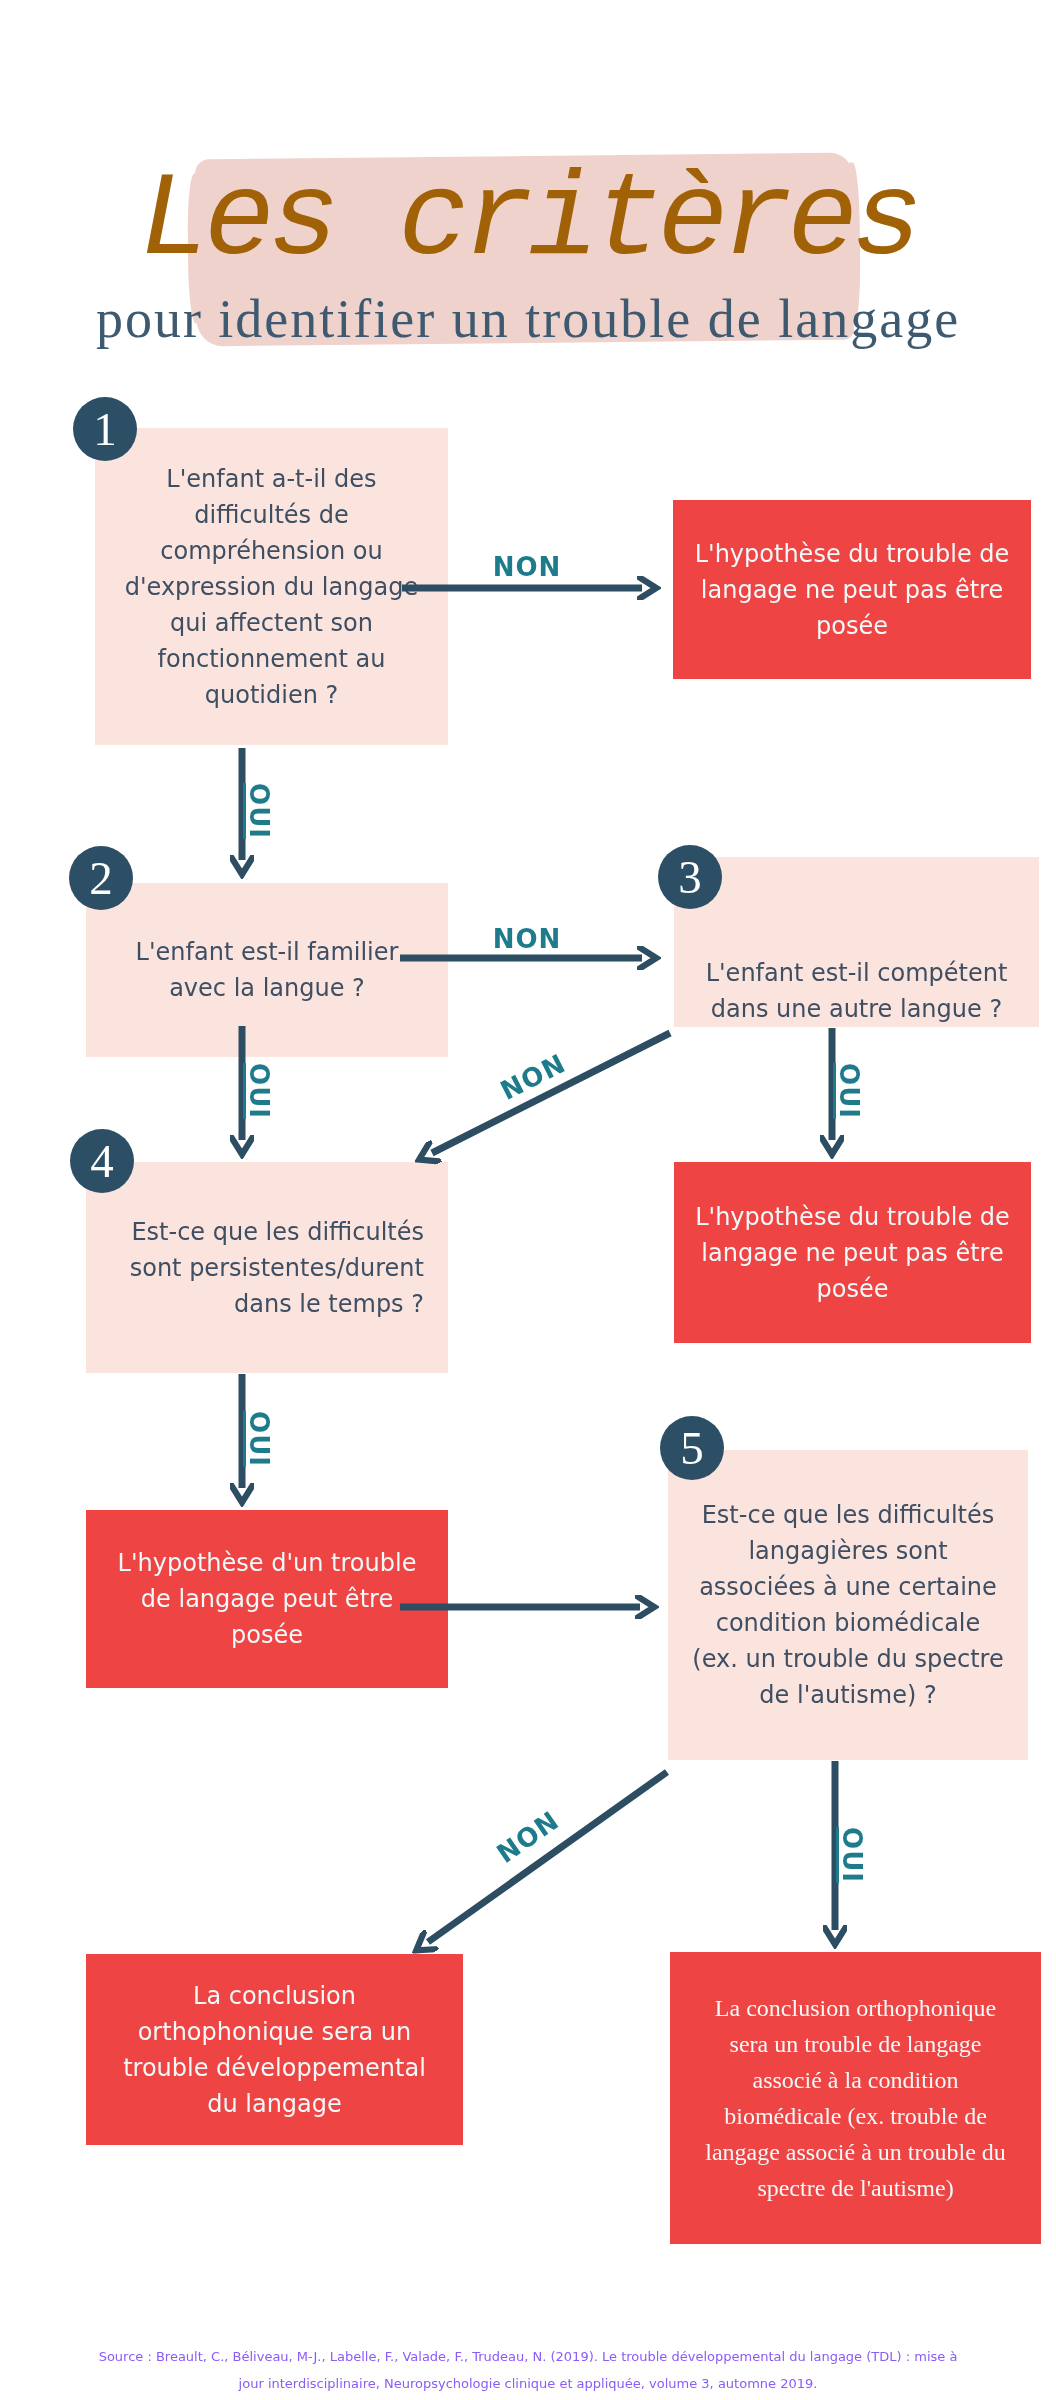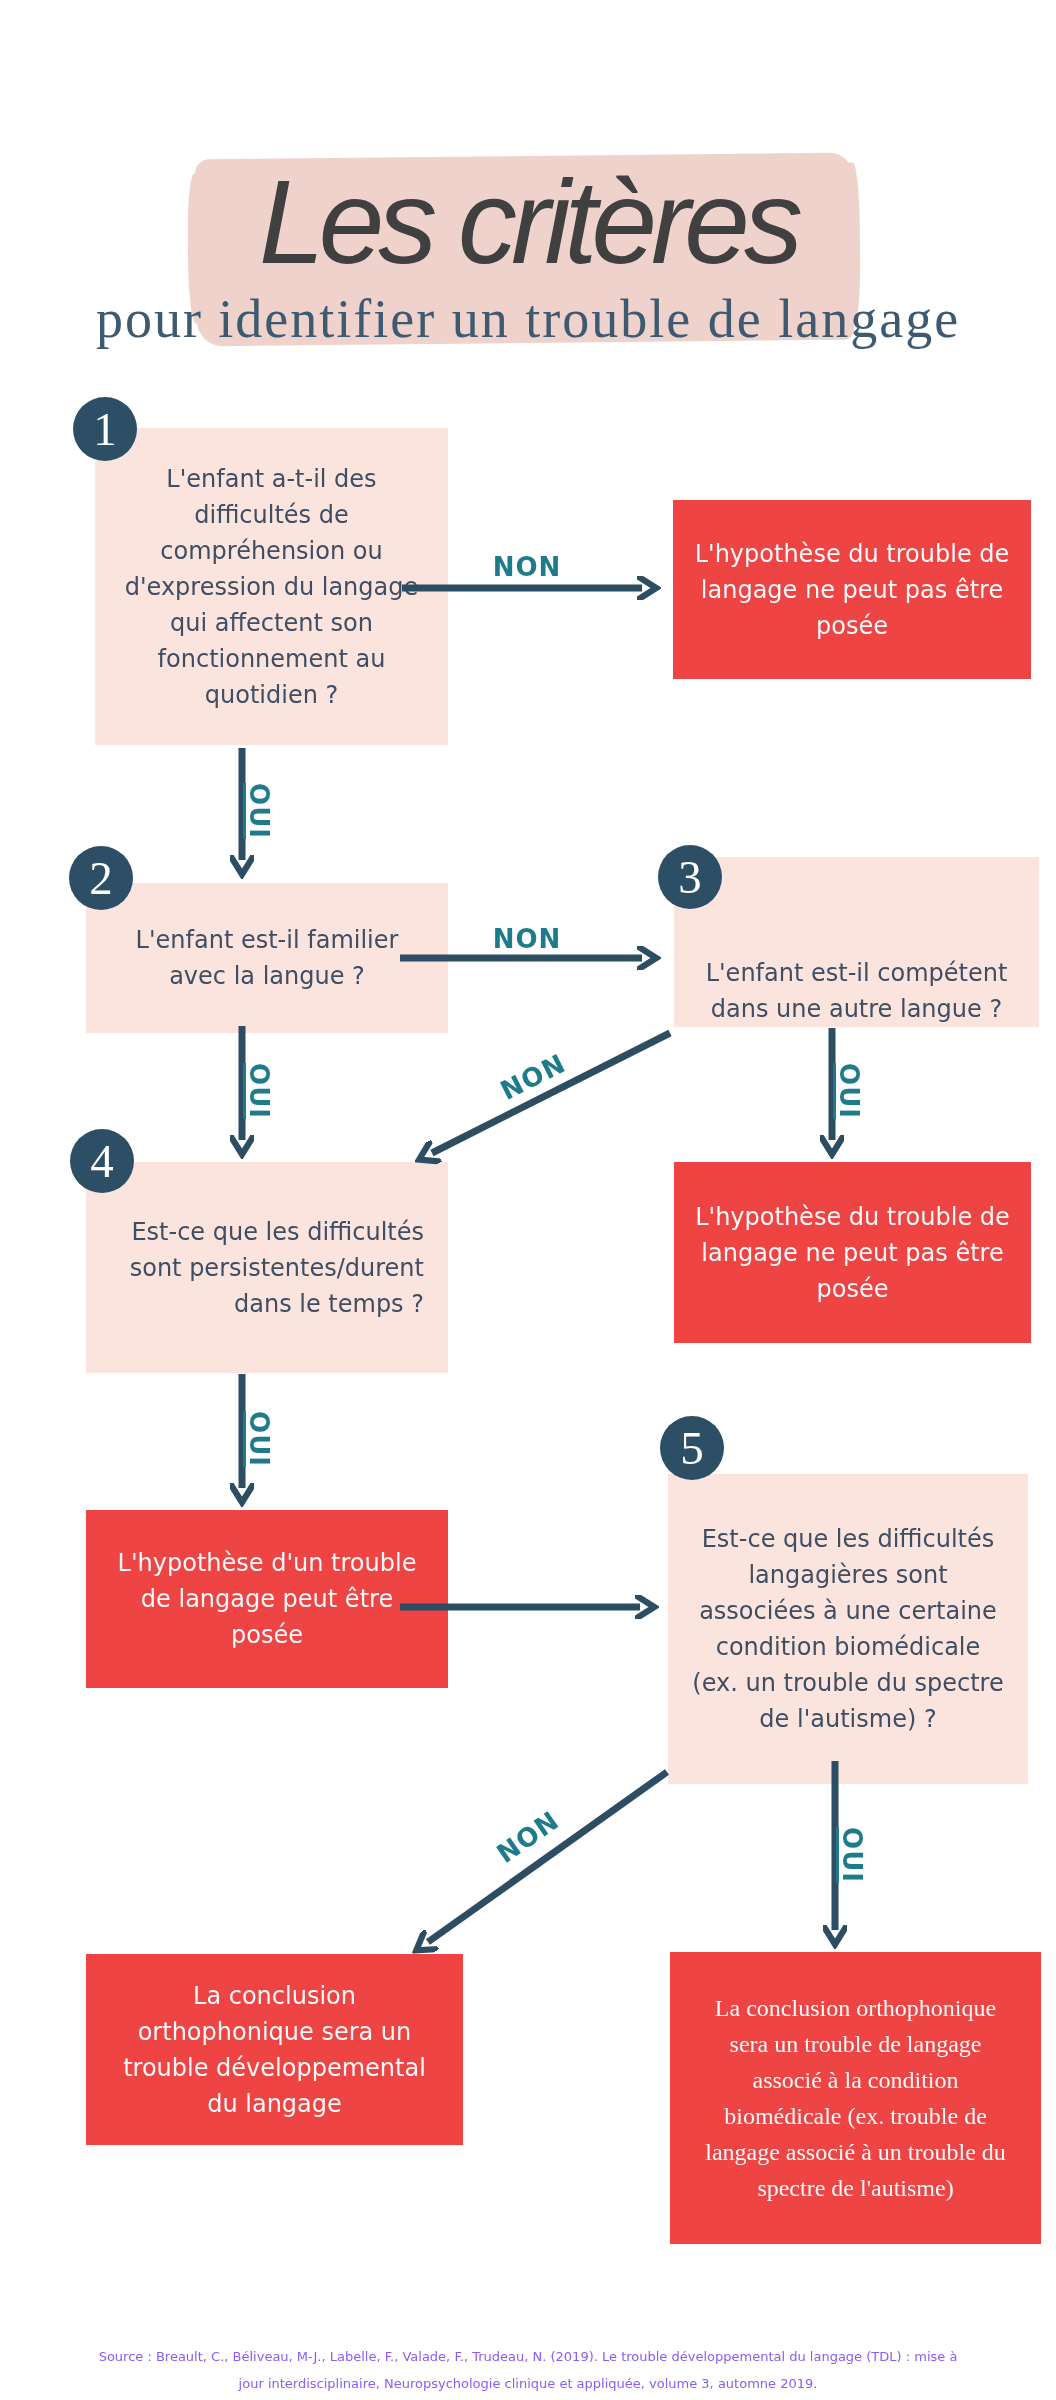--- a/index.html
+++ b/index.html
@@ -5,22 +5,22 @@
   html,body{margin:0;padding:0;background:#ffffff;}
   .canvas{position:relative;width:1056px;height:2400px;background:#ffffff;overflow:hidden;
           font-family:"DejaVu Sans","Liberation Sans",sans-serif;}
   .brush{position:absolute;left:196px;top:156px;width:657px;height:187px;background:#efd2cc;
          border-radius:14px 22px 10px 26px;transform:rotate(-0.6deg);}
   .brush:before{content:"";position:absolute;left:-8px;top:14px;width:18px;height:150px;
          background:#efd2cc;border-radius:40%;}
   .brush:after{content:"";position:absolute;right:-7px;top:10px;width:16px;height:160px;
          background:#efd2cc;border-radius:40%;}
   .script-title{position:absolute;left:0;right:0;top:128px;text-align:center;
-         font-family:Liberation Sans, sans-serif;font-style:italic;
-         font-size:118px;line-height:1.6;letter-spacing:-6px;color:#404040;}
+         font-family:Liberation Mono, monospace;font-style:italic;
+         font-size:118px;line-height:1.6;letter-spacing:-6px;color:#a16207;}
   .subtitle{position:absolute;left:0;right:0;top:288px;text-align:center;
          font-family:Liberation Serif, serif;font-weight:400;
          font-size:54px;letter-spacing:2px;color:#3d5a70;}
   .box{position:absolute;display:flex;align-items:center;justify-content:center;
        text-align:center;font-size:24px;line-height:1.5;}
   .box.pink{background:#fbe4de;color:#3e4e63;}
   .box.teal{background:#ef4444;color:#f0f9f9;}
   .badge{position:absolute;width:64px;height:64px;border-radius:50%;background:#2d4f66;
          color:#ffffff;display:flex;align-items:center;justify-content:center;
          font-family:"Liberation Serif","DejaVu Serif",serif;font-size:47px;z-index:6;}
@@ -41,41 +41,41 @@
   <div class="subtitle">pour identifier un trouble de langage</div>
 
   <div class="box pink" style="left:95px;top:428px;width:305px;height:317px;padding:0 24px;">
     <span>L'enfant a-t-il des difficultés de compréhension ou d'expression du langage qui affectent son fonctionnement au quotidien ?</span>
   </div>
 
   <div class="box teal" style="left:673px;top:500px;width:318px;height:179px;padding:0 20px;">
     <span>L'hypothèse du trouble de langage ne peut pas être posée</span>
   </div>
 
-  <div class="box pink" style="left:86px;top:883px;width:314px;height:142px;padding:4px 24px;">
+  <div class="box pink" style="left:86px;top:883px;width:314px;height:142px;padding:16px 24px;">
     <span>L'enfant est-il familier avec la langue ?</span>
   </div>
 
   <div class="box pink" style="left:674px;top:857px;width:317px;height:170px;padding:0 24px;align-items:flex-end;">
     <span>L'enfant est-il compétent dans une autre langue ?</span>
   </div>
 
   <div class="box pink" style="left:86px;top:1162px;width:314px;height:211px;padding:0 24px;text-align:right;">
     <span>Est-ce que les difficultés sont persistentes/durent dans le temps ?</span>
   </div>
 
   <div class="box teal" style="left:674px;top:1162px;width:317px;height:181px;padding:0 20px;">
     <span>L'hypothèse du trouble de langage ne peut pas être posée</span>
   </div>
 
   <div class="box teal" style="left:86px;top:1510px;width:314px;height:178px;padding:0 24px;">
     <span>L'hypothèse d'un trouble de langage peut être posée</span>
   </div>
 
-  <div class="box pink" style="left:668px;top:1450px;width:316px;height:310px;padding:0 22px;margin-top:24px;">
+  <div class="box pink" style="left:668px;top:1450px;width:316px;height:310px;padding:0 22px;">
     <span>Est-ce que les difficultés langagières sont associées à une certaine condition biomédicale (ex. un trouble du spectre de l'autisme) ?</span>
   </div>
 
   <div class="box teal" style="left:86px;top:1954px;width:317px;height:191px;padding:0 30px;">
     <span>La conclusion orthophonique sera un trouble développemental du langage</span>
   </div>
 
   <div class="box teal" style="left:670px;top:1952px;width:321px;height:292px;padding:0 25px;font-family:Liberation Serif, serif;">
     <span>La conclusion orthophonique sera un trouble de langage associé à la condition biomédicale (ex. trouble de langage associé à un trouble du spectre de l'autisme)</span>
   </div>

